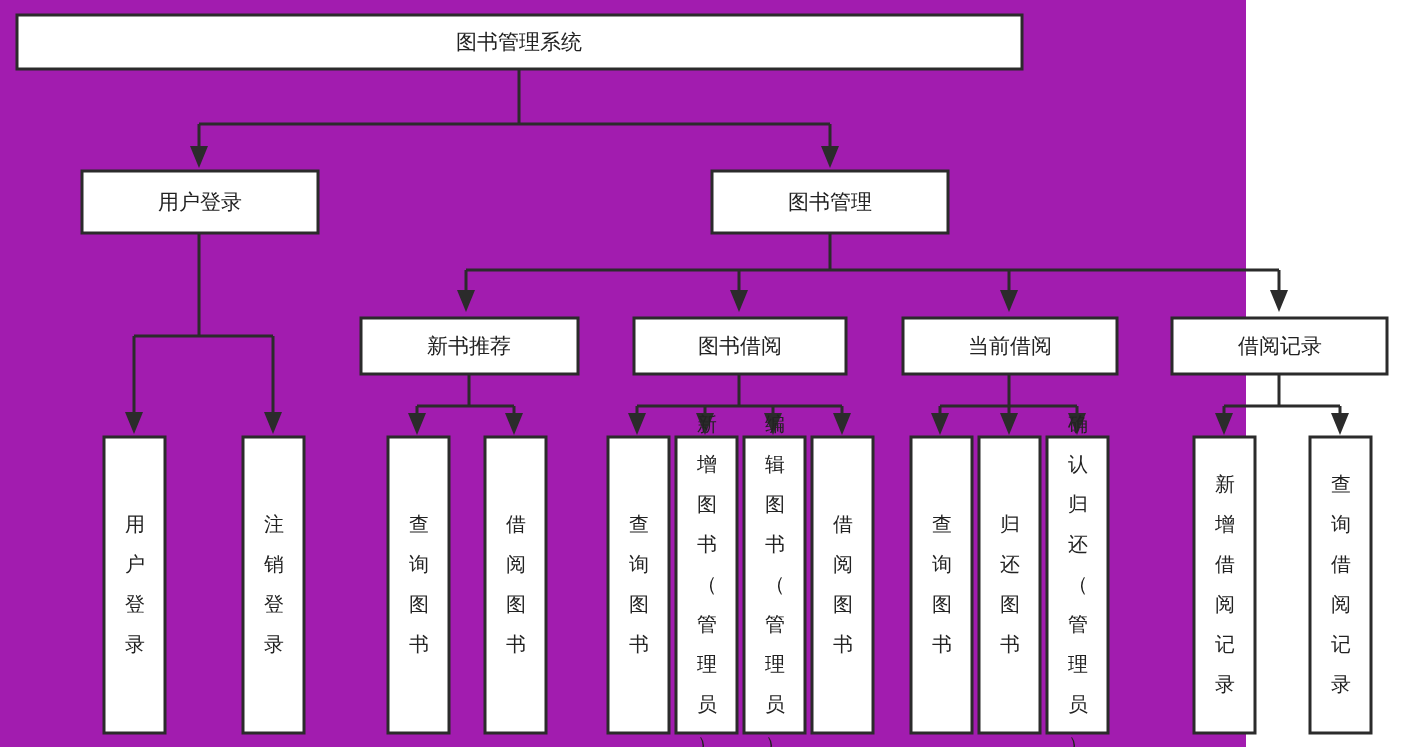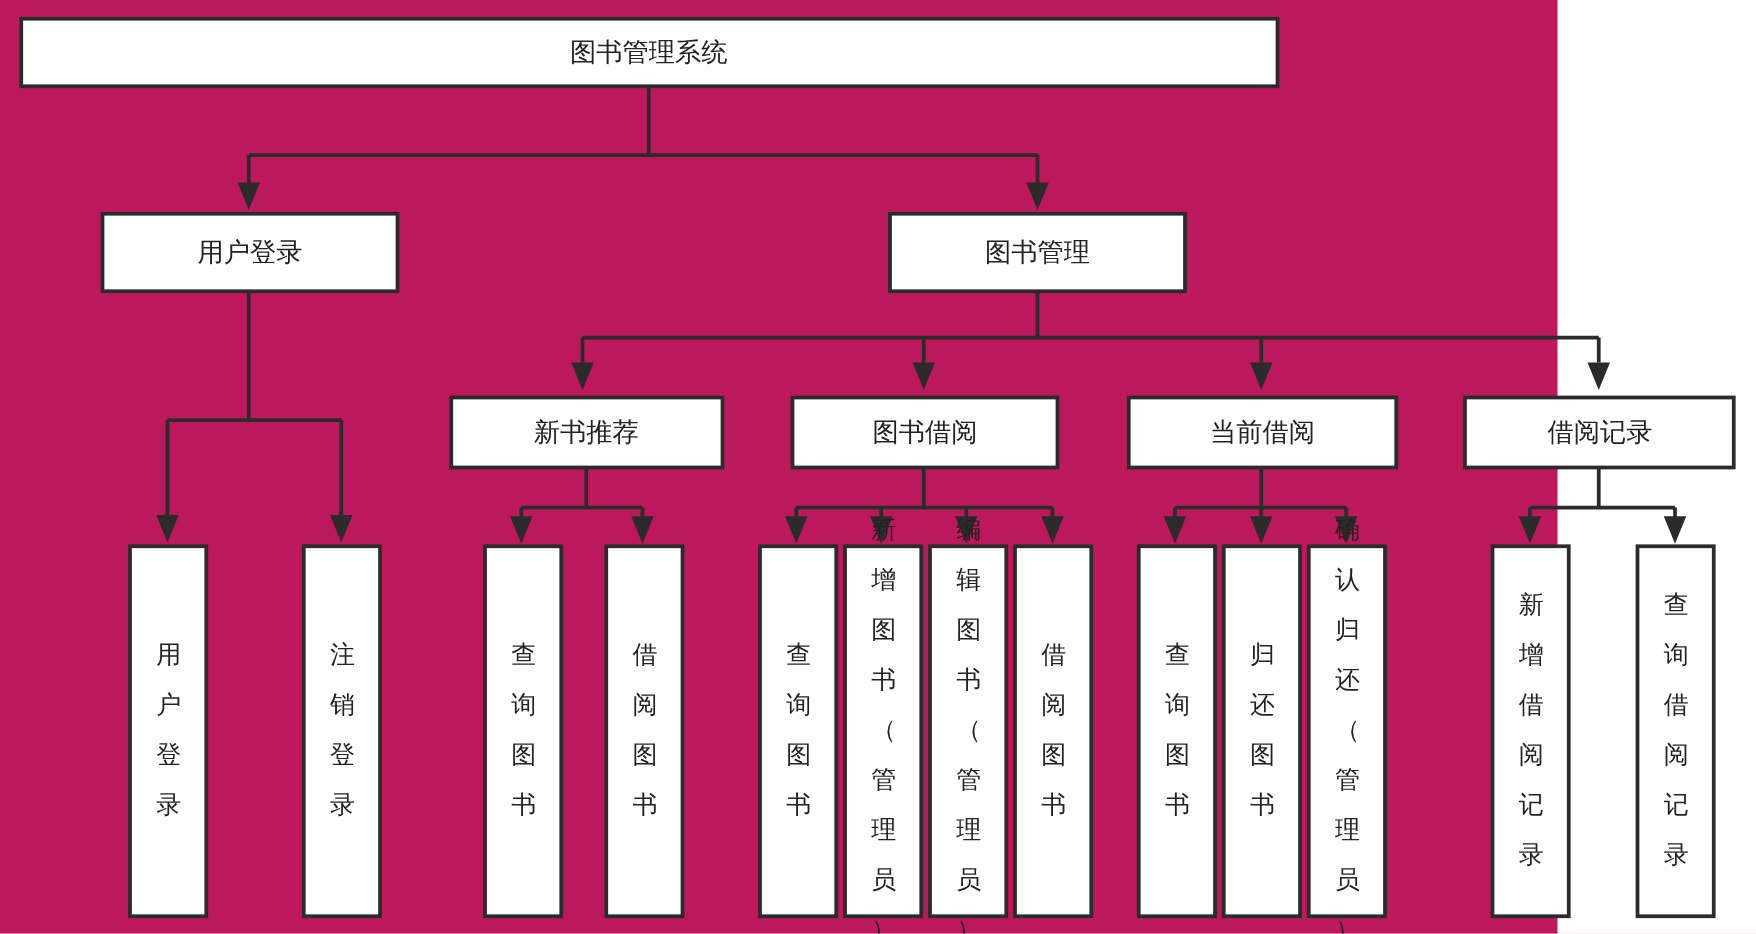--- a/index.html
+++ b/index.html
@@ -11,21 +11,21 @@
   body {
     width: 1405px;
     height: 747px;
     overflow: hidden;
     font-family: "DejaVu Sans", "Liberation Sans", sans-serif;
   }
   #diagram-root {
     position: relative;
     width: 1246px;
     height: 747px;
-    background: #be185d;
+    background: #a21caf;
   }
   svg.diagram {
     position: absolute;
     top: 0;
     left: 0;
     width: 1405px;
     height: 747px;
     display: block;
   }
   .node-rect {

